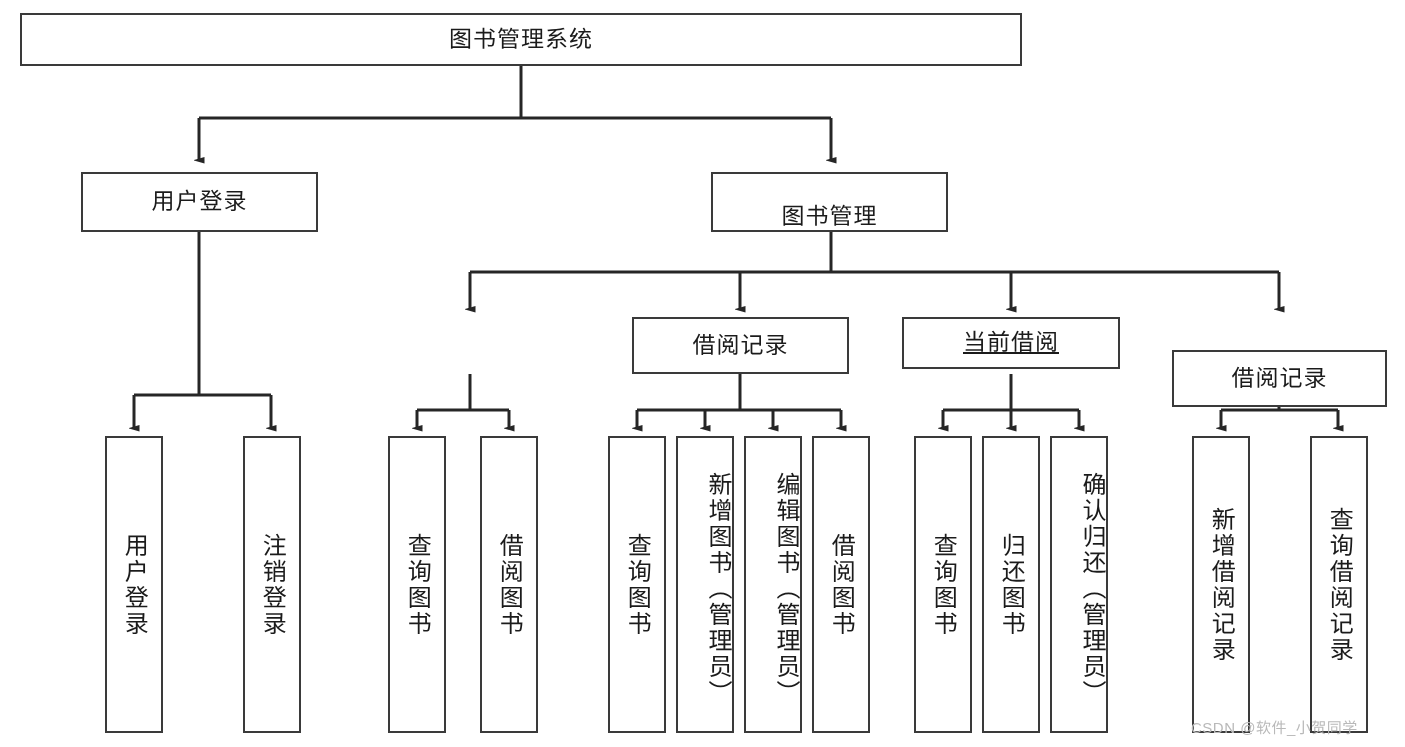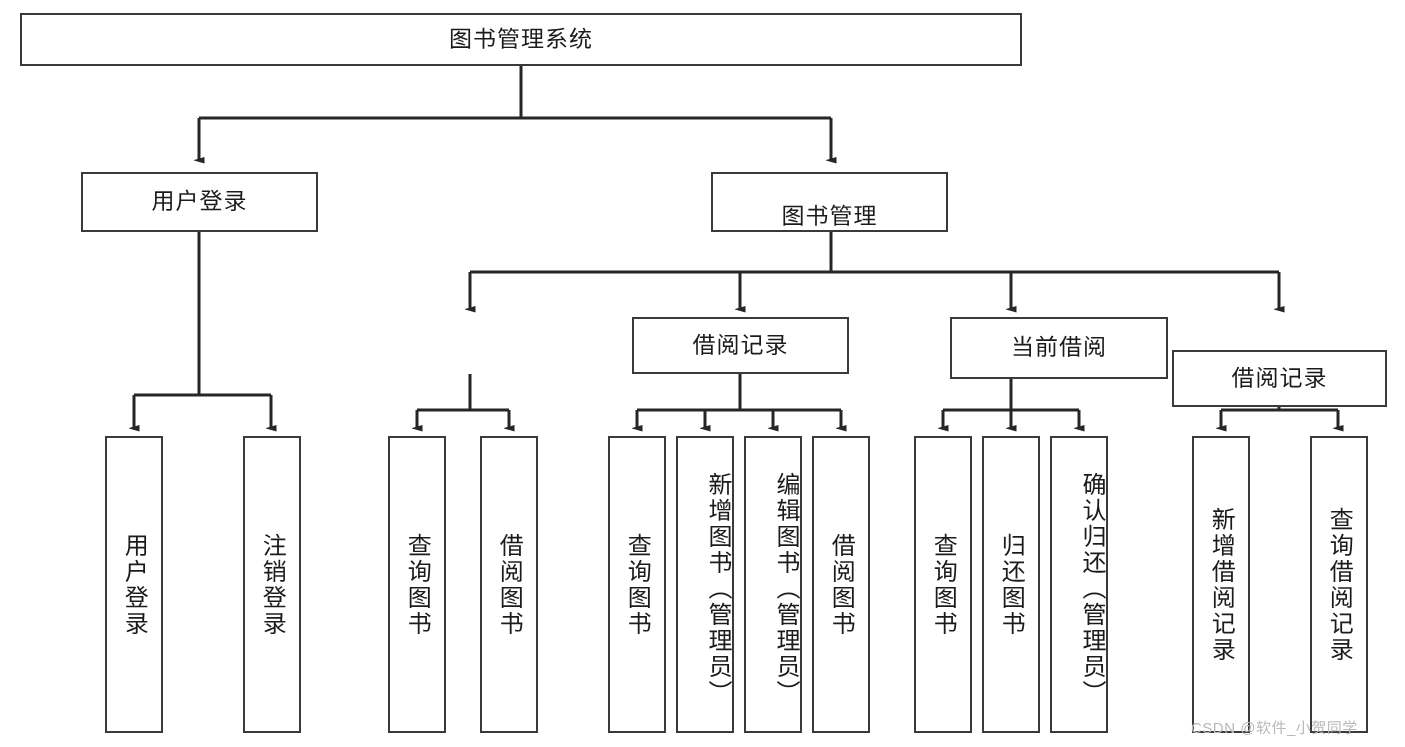--- a/index.html
+++ b/index.html
@@ -133,21 +133,21 @@
   <div class="node h" style="left:81px; top:172px; width:237px; height:60px;">
     <span>用户登录</span>
   </div>
   <div class="node h" style="left:711px; top:172px; width:237px; height:60px;align-items:flex-end;">
     <span>图书管理</span>
   </div>
 
   <div class="node h" style="left:632px; top:317px; width:217px; height:57px;">
     <span>借阅记录</span>
   </div>
-  <div class="node h" style="left:950px; top:317px; width:218px; height:62px;">
+  <div class="node h" style="left:902px; top:317px; width:218px; height:52px;text-decoration:underline;">
     <span>当前借阅</span>
   </div>
   <div class="node h" style="left:1172px; top:317px; width:215px; height:57px;margin-top:33px;">
     <span>借阅记录</span>
   </div>
 
   <div class="node v mid" style="left:105px; top:436px; width:58px; height:297px;">
     <span class="vtext">用户登录</span>
   </div>
   <div class="node v mid" style="left:243px; top:436px; width:58px; height:297px;">

